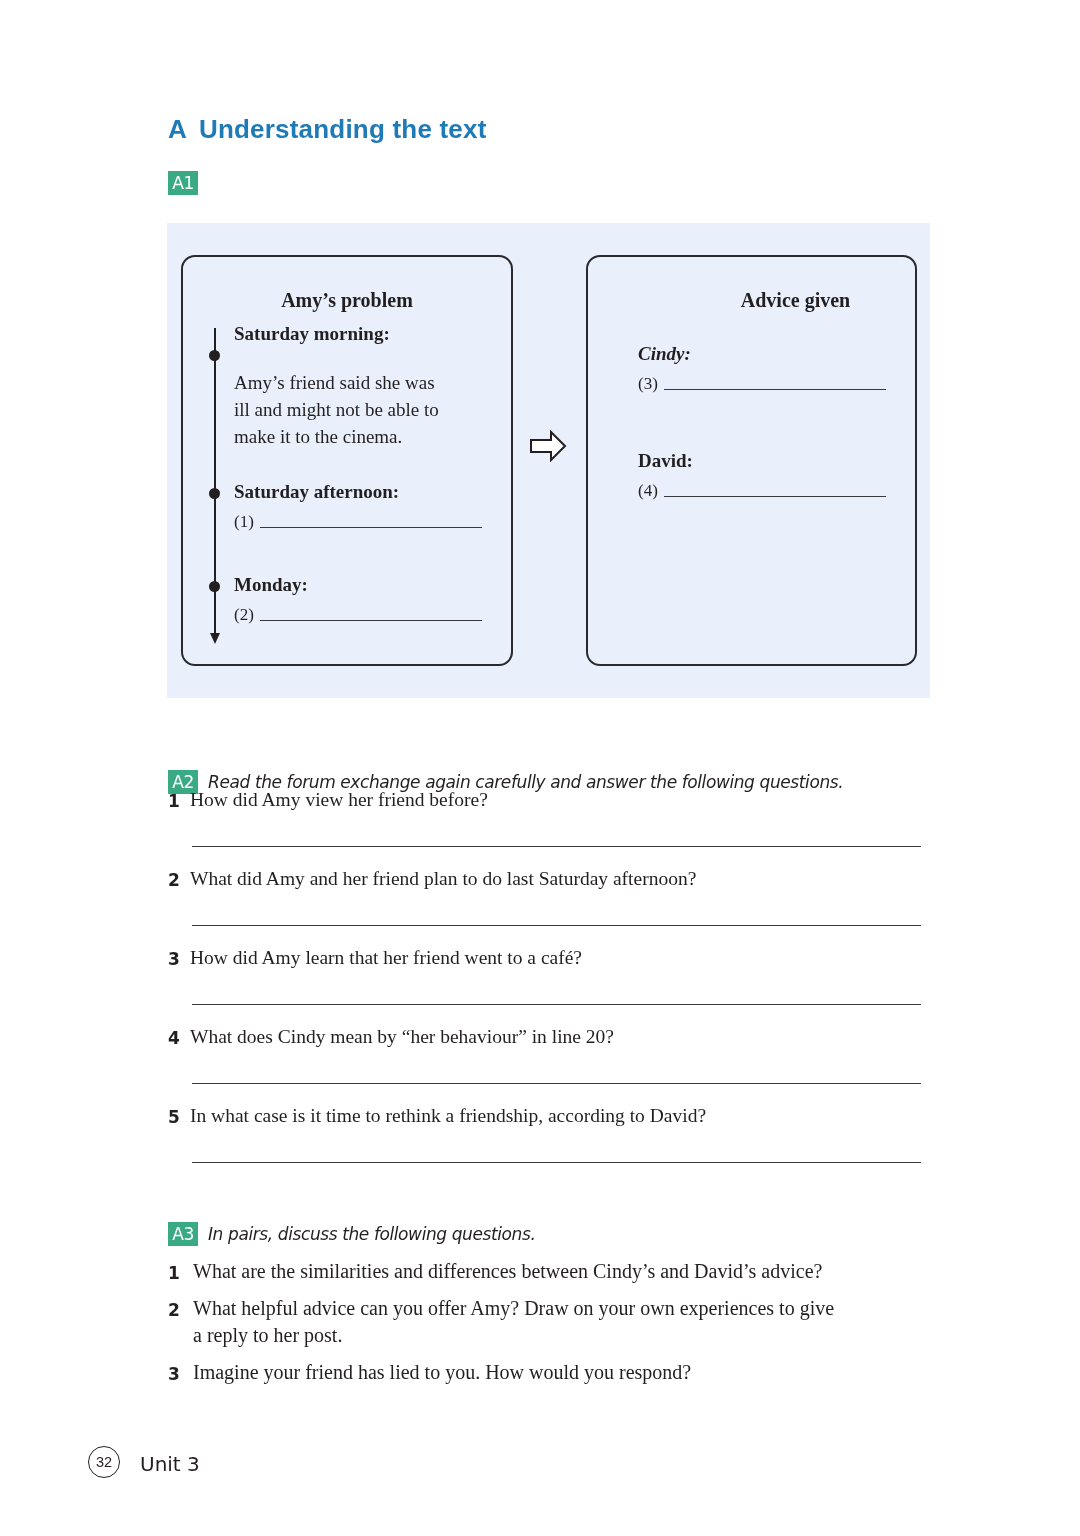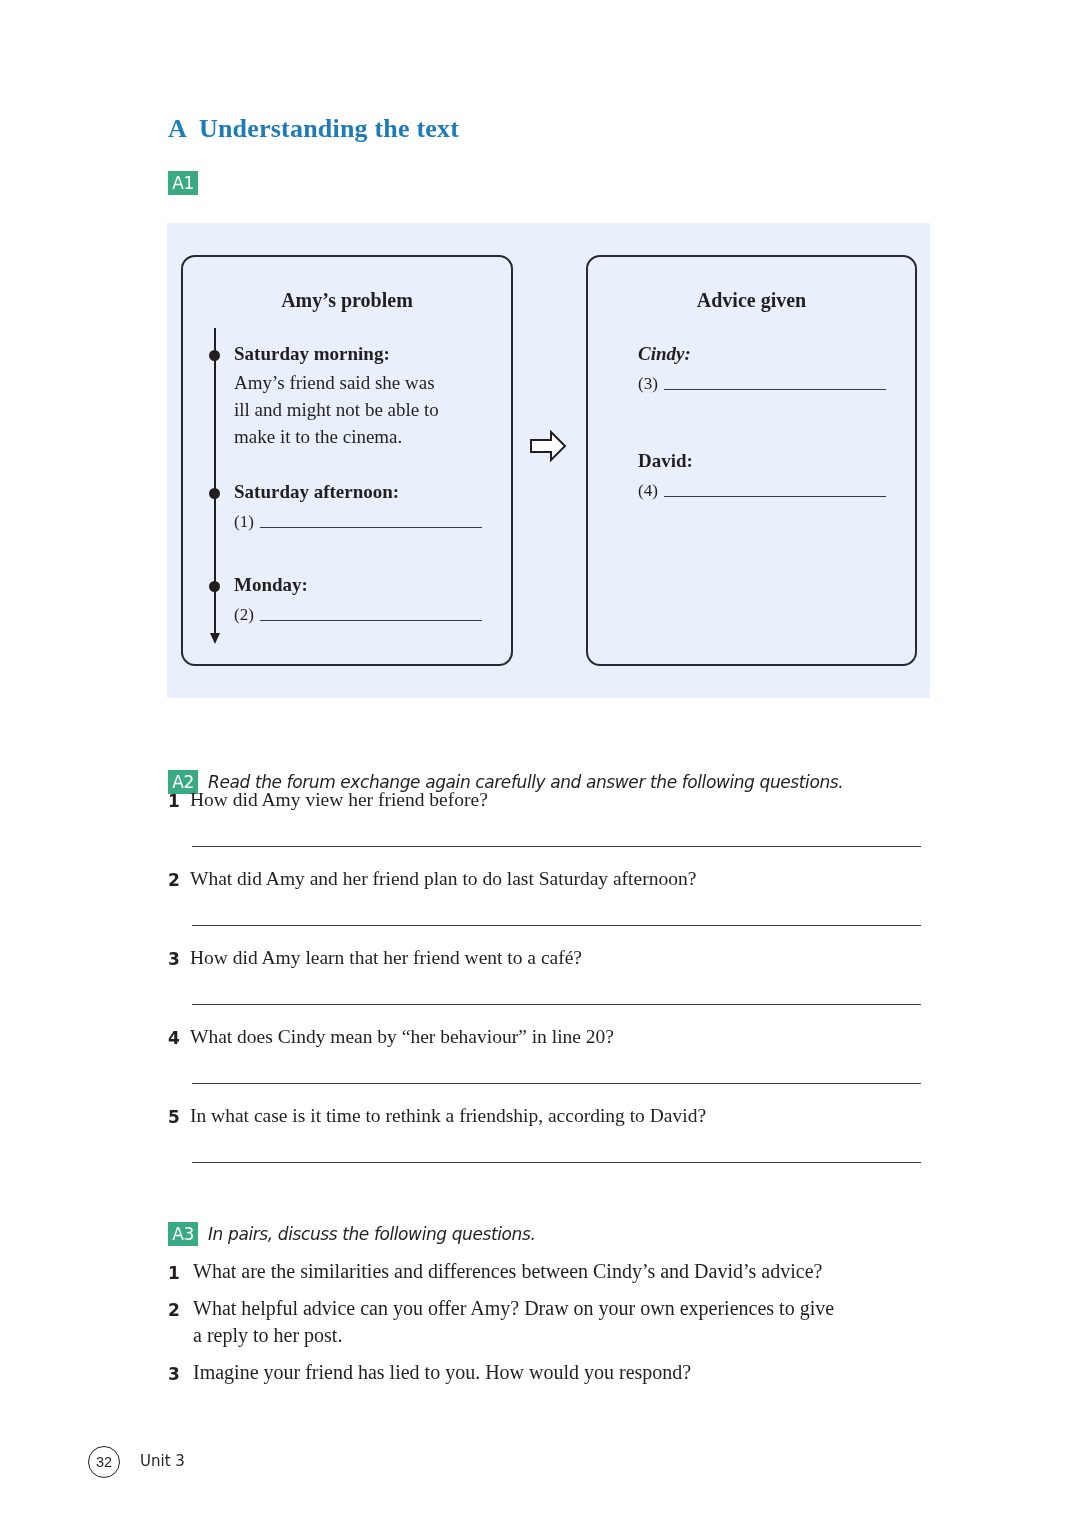--- a/index.html
+++ b/index.html
@@ -2,21 +2,21 @@
 <html><head>
   <meta charset="utf-8">
   <style>
     html, body { margin: 0; padding: 0; }
     body {
       width: 1080px; height: 1536px; background: #ffffff; position: relative;
       font-family: "Liberation Serif", serif; color: #231f20; overflow: hidden;
     }
     .abs { position: absolute; }
     .section-title {
-      left: 168px; top: 114px; font-family: Liberation Serif, serif;
+      left: 168px; top: 114px; font-family: Liberation Sans, sans-serif;
       font-size: 26px; font-weight: bold; color: #1f7ab8; letter-spacing: 0.2px;
     }
     .section-title .letter { margin-right: 12px; }
     .task-row { left: 168px; display: flex; align-items: center; }
     .badge {
       background: #3aaa85; color: #ffffff; font-family: "DejaVu Sans", sans-serif;
       font-size: 17px; width: 30px; height: 24px; display: flex; align-items: center;
       justify-content: center; margin-right: 10px; letter-spacing: -0.5px;
     }
     .instruction {
@@ -46,21 +46,21 @@
     .q-row { left: 168px; display: flex; font-size: 19.5px; color: #231f20; }
     .q-num { font-family: "DejaVu Sans", sans-serif; font-weight: bold; font-size: 17px; width: 22px; padding-top: 2px; }
     .answer-line { left: 192px; width: 729px; border-bottom: 1.5px solid #3a3a3e; height: 0; }
     .d-row { left: 168px; display: flex; font-size: 20px; color: #231f20; line-height: 27px; }
     .d-num { font-family: "DejaVu Sans", sans-serif; font-weight: bold; font-size: 17px; width: 25px; padding-top: 2px; }
     .page-circle {
       left: 88px; top: 1446px; width: 30px; height: 30px; border: 1.5px solid #231f20;
       border-radius: 50%; display: flex; align-items: center; justify-content: center;
       font-family: Liberation Sans, sans-serif; font-size: 14.5px; color: #231f20;
     }
-    .unit-label { left: 140px; top: 1452px; font-family: "DejaVu Sans", sans-serif; font-size: 15px; color: #231f20; }
+    .unit-label { left: 140px; top: 1452px; font-family: "DejaVu Sans", sans-serif; font-size: 20px; color: #231f20; }
   </style>
 </head>
 <body>
 
 <div class="abs section-title">
   <span class="letter">A</span><span>Understanding the text</span>
 </div>
 
 <div class="abs task-row" style="top:171px;">
   <div class="badge">A1</div>
@@ -70,21 +70,21 @@
 
 <div class="abs card" style="left:181px; top:255px; width:332px; height:411px;"></div>
 <div class="abs card-title" style="left:181px; top:289px; width:332px;">Amy’s problem</div>
 
 <div class="abs tl-line" style="left:214px; top:328px; height:305px;"></div>
 <div class="abs tl-dot" style="left:209px; top:350px;"></div>
 <div class="abs tl-dot" style="left:209px; top:488px;"></div>
 <div class="abs tl-dot" style="left:209px; top:581px;"></div>
 <div class="abs tl-arrow" style="left:210px; top:633px;"></div>
 
-<div class="abs entry-label" style="left:234px; top:343px;text-align:center;">Saturday morning:</div>
+<div class="abs entry-label" style="left:234px; top:323px;text-align:center;">Saturday morning:</div>
 <div class="abs entry-text" style="left:234px; top:369px;">
   <div>Amy’s friend said she was</div>
   <div>ill and might not be able to</div>
   <div>make it to the cinema.</div>
 </div>
 
 <div class="abs entry-label" style="left:234px; top:481px;">Saturday afternoon:</div>
 <div class="abs blank-row" style="left:234px; top:512px;">
   <span>(1)</span>
   <span class="blank-line" style="width:222px;"></span>
@@ -94,21 +94,21 @@
 <div class="abs blank-row" style="left:234px; top:605px;">
   <span>(2)</span>
   <span class="blank-line" style="width:222px;"></span>
 </div>
 
 <svg class="abs" style="left:529px; top:430px;" width="38" height="32" viewBox="0 0 38 32">
   <path d="M2 10 H22 V2 L36 16 L22 30 V22 H2 Z" fill="#ffffff" stroke="#231f20" stroke-width="2" stroke-linejoin="miter"></path>
 </svg>
 
 <div class="abs card" style="left:586px; top:255px; width:331px; height:411px;"></div>
-<div class="abs card-title" style="left:586px; top:289px; width:331px;">Advice given</div>
+<div class="abs card-title" style="left:586px; top:289px; width:331px;padding-left:44px;">Advice given</div>
 
 <div class="abs entry-label" style="left:638px; top:343px;font-style:italic;">Cindy:</div>
 <div class="abs blank-row" style="left:638px; top:374px;">
   <span>(3)</span>
   <span class="blank-line" style="width:222px;"></span>
 </div>
 
 <div class="abs entry-label" style="left:638px; top:450px;">David:</div>
 <div class="abs blank-row" style="left:638px; top:481px;">
   <span>(4)</span>

